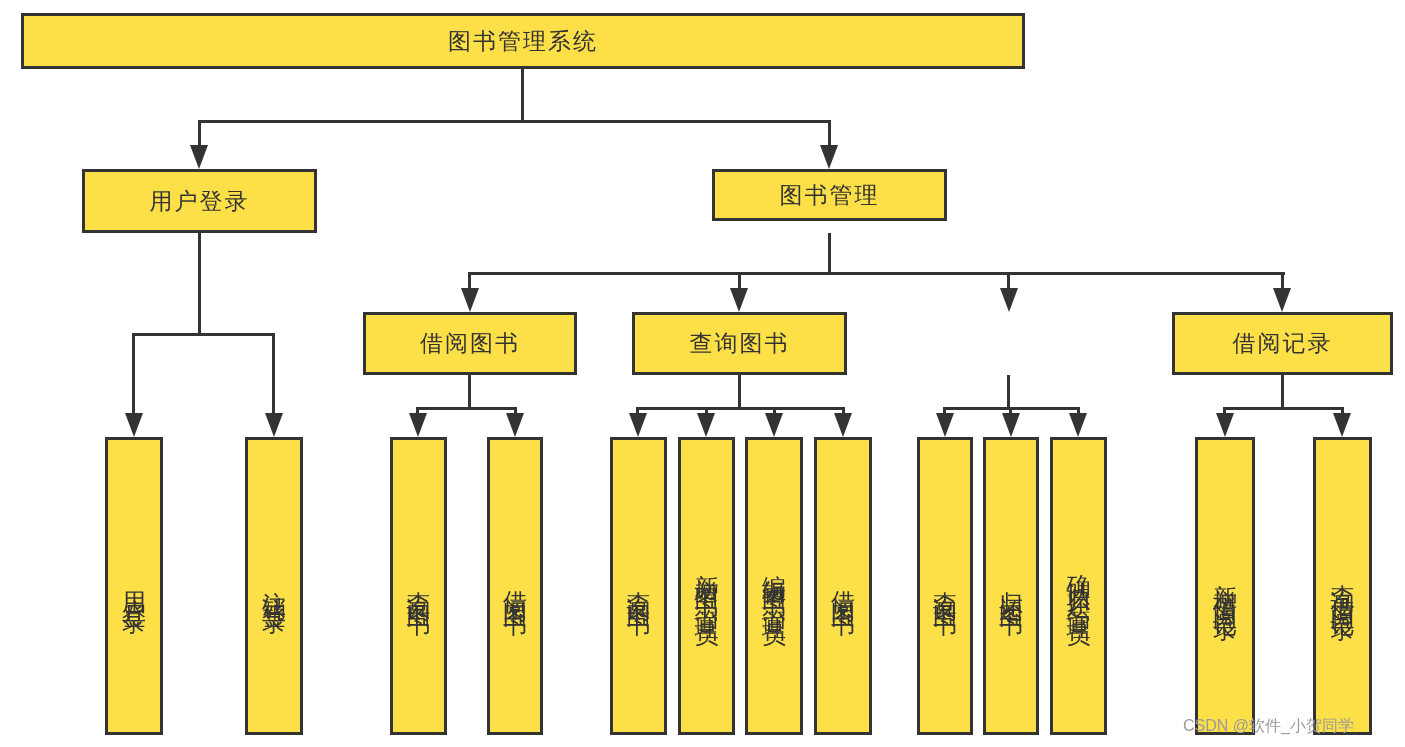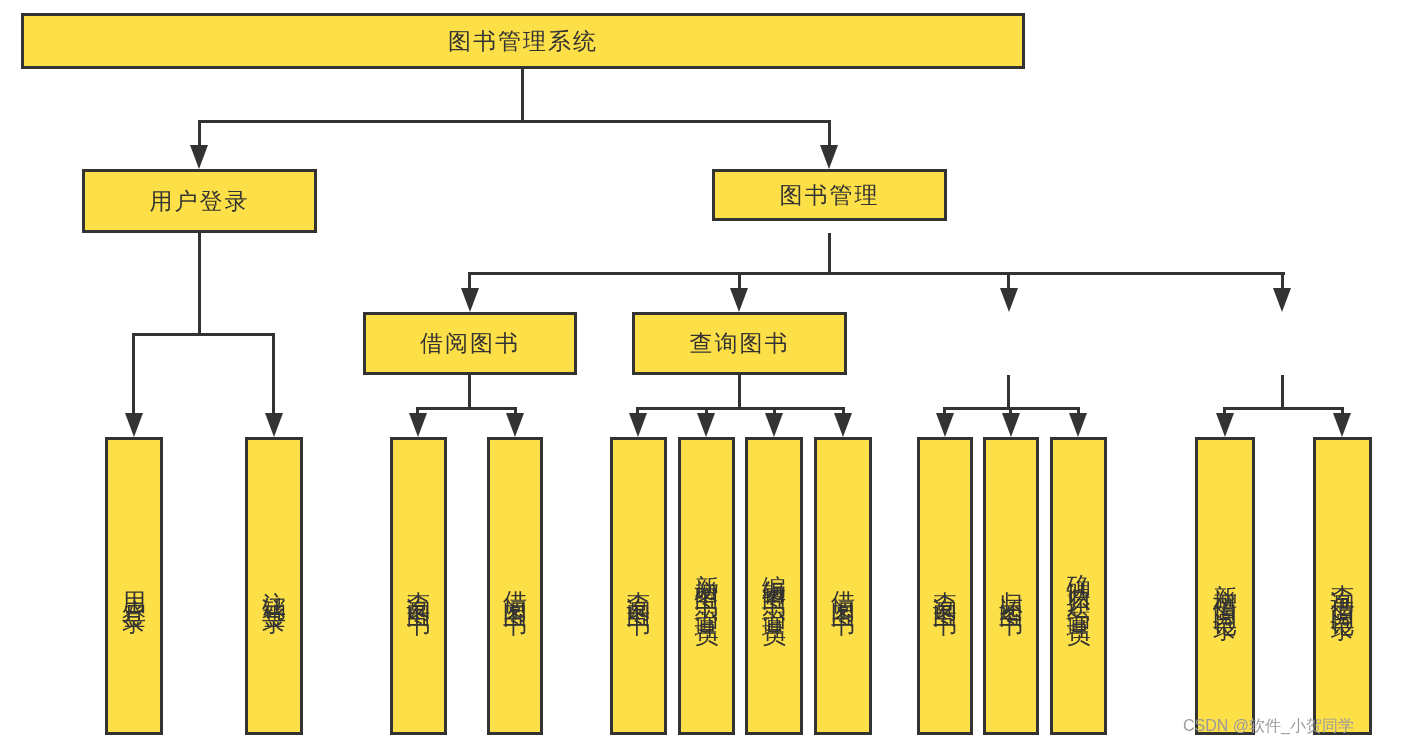--- a/index.html
+++ b/index.html
@@ -61,20 +61,23 @@
   </div>
   <div class="box hbox" style="left:712px; top:169px; width:235px; height:52px;">
     <span>图书管理</span>
   </div>
 
   <div class="box hbox" style="left:363px; top:312px; width:214px; height:63px;">
     <span>借阅图书</span>
   </div>
   <div class="box hbox" style="left:632px; top:312px; width:215px; height:63px;">
     <span>查询图书</span>
+  </div>
+  <div class="box hbox" style="left:1172px; top:312px; width:221px; height:63px;">
+    <span>借阅记录</span>
   </div>
 
   <div class="box vbox" style="left:105px; top:437px; width:58px; height:298px;">
     <span>用户登录</span>
   </div>
   <div class="box vbox" style="left:245px; top:437px; width:58px; height:298px;">
     <span>注销登录</span>
   </div>
 
   <div class="box vbox" style="left:390px; top:437px; width:57px; height:298px;">

